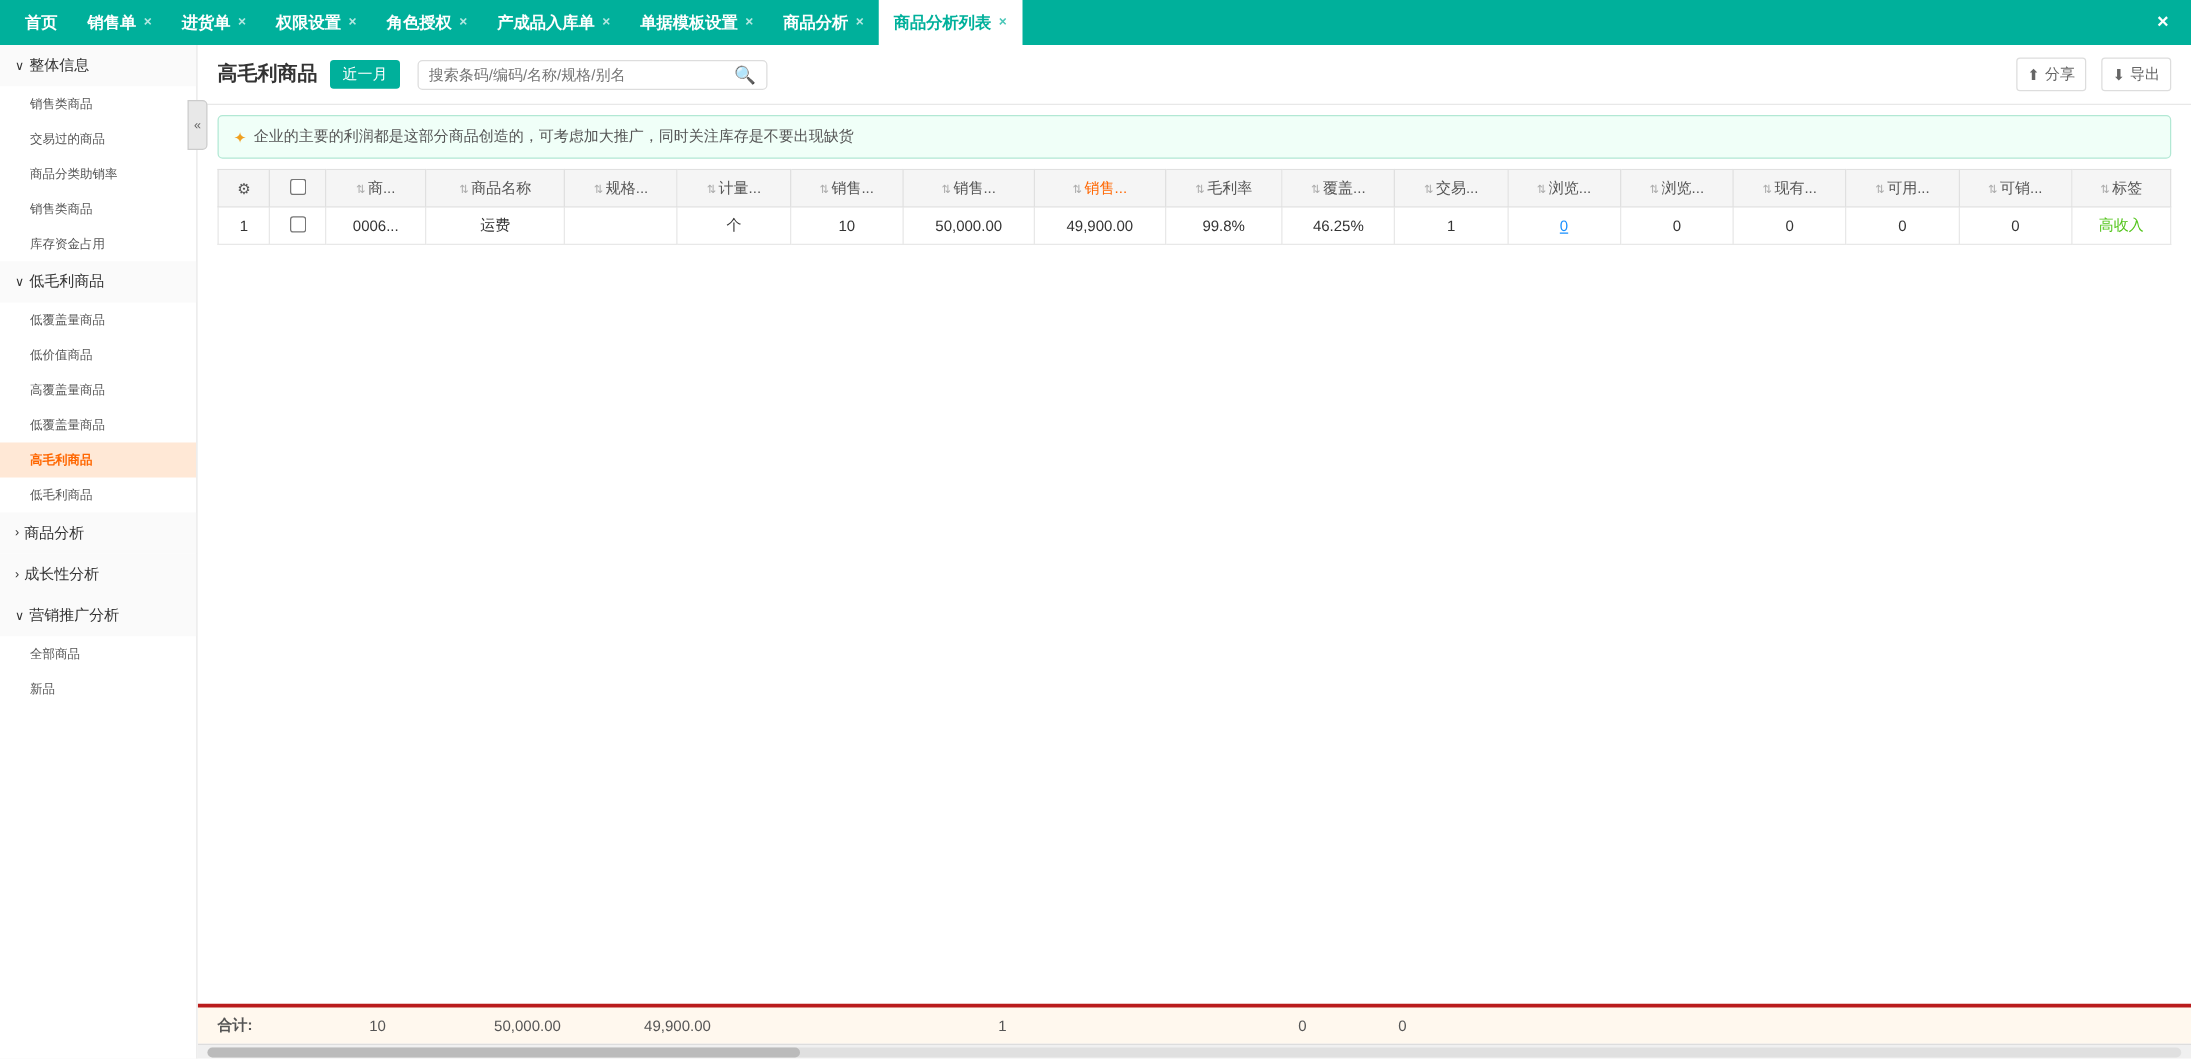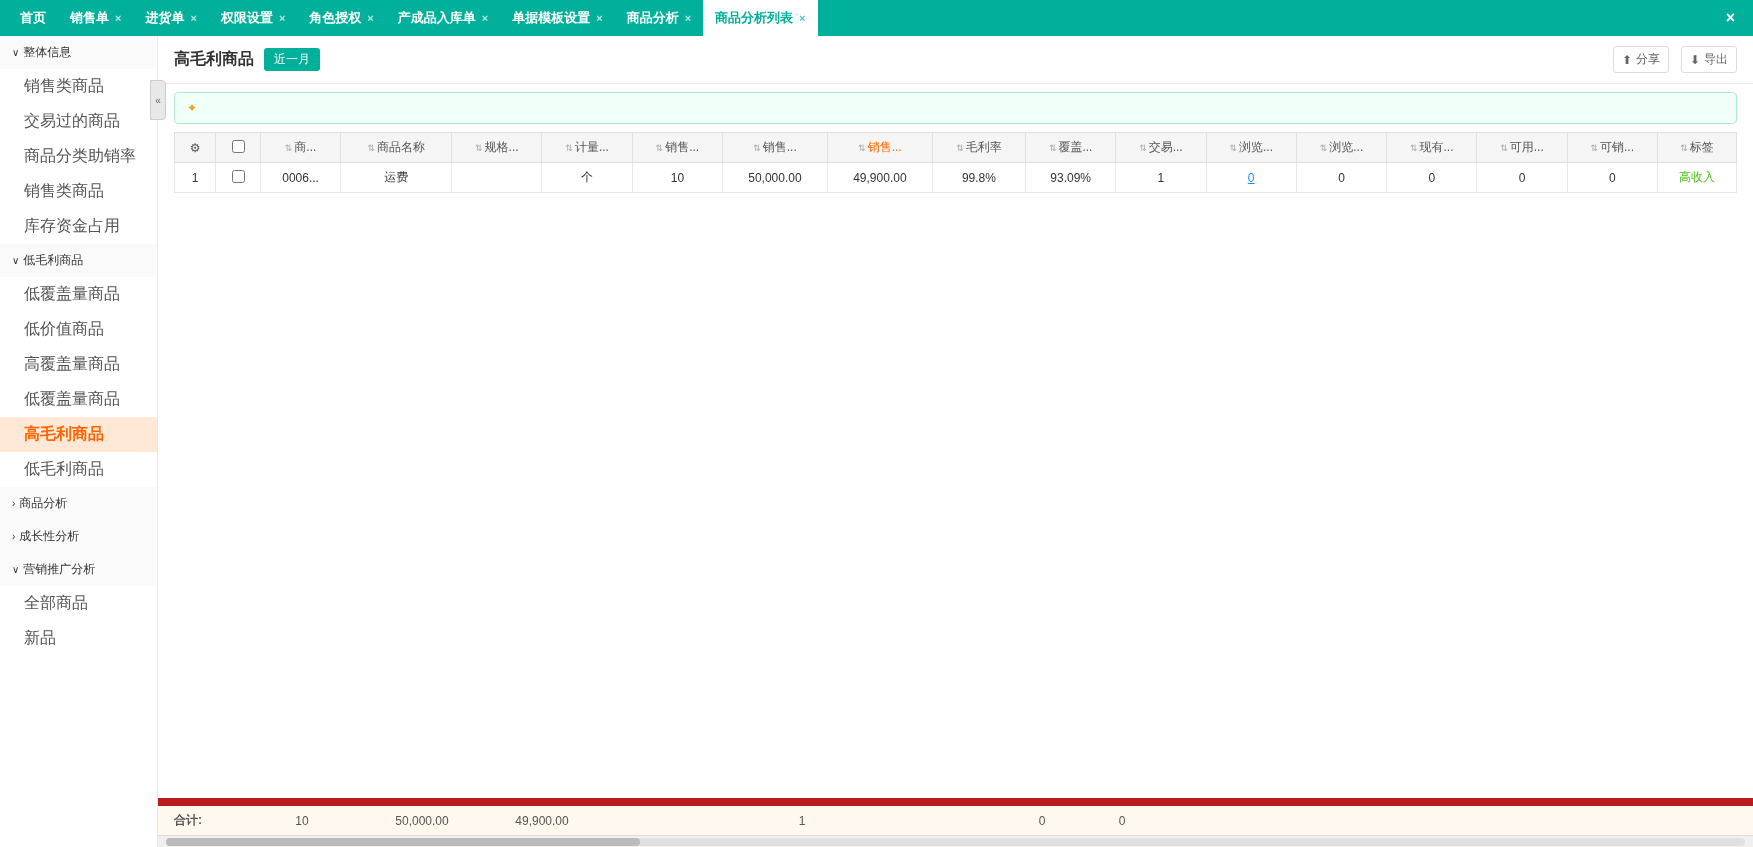--- a/index.html
+++ b/index.html
@@ -58,21 +58,21 @@
       align-items: center;
       padding: 8px 12px;
       font-size: 12px;
       color: #333;
       cursor: pointer;
       background: #fafafa;
     }
     .sidebar-group-header .arrow { margin-right: 4px; font-size: 10px; }
     .sidebar-item {
       padding: 7px 12px 7px 24px;
-      font-size: 16px;
+      font-size: 10px;
       color: #555;
       cursor: pointer;
     }
     .sidebar-item.active { background: #ffe8d6; color: #f60; font-weight: bold; }
 
     
     .sidebar-collapse {
       position: absolute;
       left: 150px;
       top: 80px;
@@ -208,21 +208,21 @@
       text-align: center;
       color: #333;
       white-space: nowrap;
     }
     td.tag-cell { color: #52c41a; font-weight: normal; }
     td a { color: #1890ff; text-decoration: underline; }
 
     
     .table-footer {
       background: #fff8ee;
-      border-top: 8px solid #b91c1c;
+      border-top: 3px solid #b91c1c;
       padding: 6px 16px;
       display: flex;
       align-items: center;
       font-size: 12px;
       color: #555;
       margin-top: 41px;
     }
     .footer-label { margin-right: 40px; font-weight: bold; }
     .footer-cells {
       display: flex;
@@ -372,34 +372,39 @@
 
   <div class="sidebar-collapse">
     <span>«</span>
   </div>
 
   <div class="content-area">
 
     <div class="content-header">
       <span class="content-title">高毛利商品</span>
       <button class="date-filter-btn">近一月</button>
+      <div class="search-box">
+        <input type="text" placeholder="搜索条码/编码/名称/规格/别名" style="">
+        <span class="search-icon">🔍</span>
+      </div>
       <div class="header-actions">
         <button class="action-btn">
           <span>⬆</span>
           <span>分享</span>
         </button>
         <button class="action-btn">
           <span>⬇</span>
           <span>导出</span>
         </button>
       </div>
     </div>
 
     <div class="info-banner">
       <span class="info-icon">✦</span>
+      <span>企业的主要的利润都是这部分商品创造的，可考虑加大推广，同时关注库存是不要出现缺货</span>
     </div>
 
     <div class="table-container">
       <table>
         <thead>
           <tr>
             <th>⚙</th>
             <th><input type="checkbox" style=""></th>
             <th><span class="sort-arrows">⇅</span><span>商...</span></th>
             <th><span class="sort-arrows">⇅</span><span>商品名称</span></th>
@@ -424,21 +429,21 @@
             <td>1</td>
             <td><input type="checkbox" style=""></td>
             <td>0006...</td>
             <td>运费</td>
             <td></td>
             <td>个</td>
             <td>10</td>
             <td>50,000.00</td>
             <td>49,900.00</td>
             <td>99.8%</td>
-            <td>93.09%</td>
+            <td>46.25%</td>
             <td>1</td>
             <td><a href="#">0</a></td>
             <td>0</td>
             <td>0</td>
             <td>0</td>
             <td>0</td>
             <td class="tag-cell">高收入</td>
           </tr>
         </tbody>
       </table>

